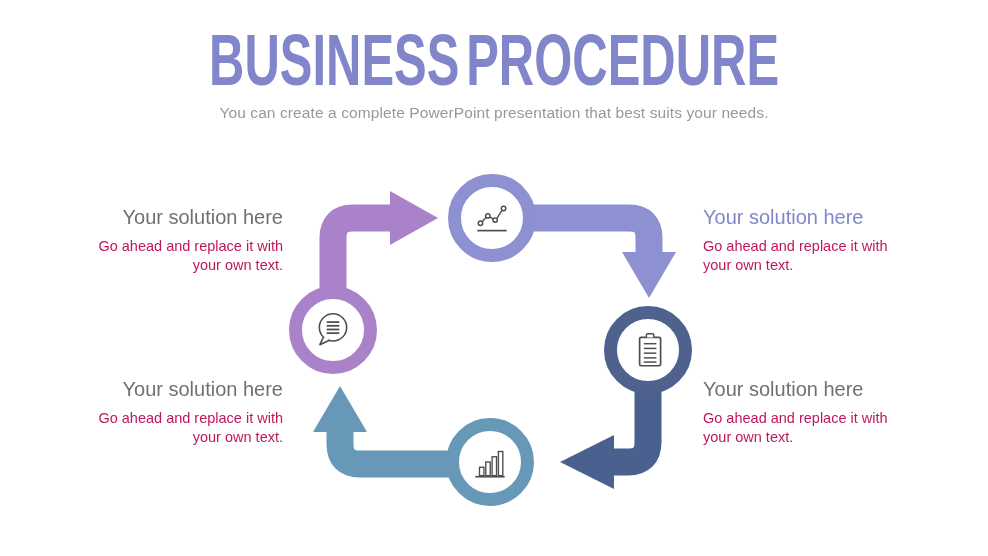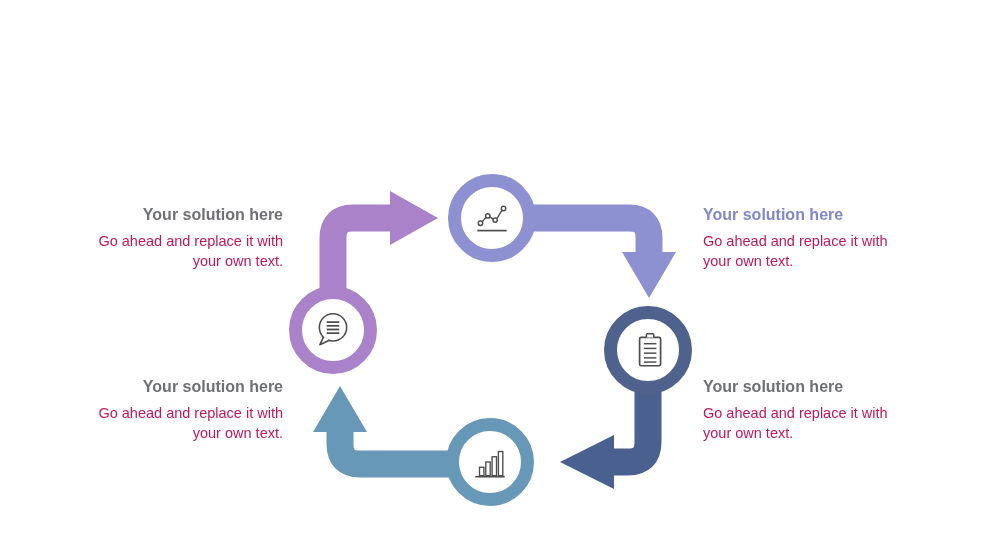--- a/index.html
+++ b/index.html
@@ -23,33 +23,37 @@
   .node{
     position:absolute;z-index:2;width:62px;height:62px;border-radius:50%;
     background:#ffffff;display:flex;align-items:center;justify-content:center;
   }
   .node.top   {left:448px;top:174px;border:13px solid #8D90D1;}
   .node.right {left:604px;top:306px;border:13px solid #4E628D;}
   .node.bottom{left:446px;top:418px;border:13px solid #6898B8;}
   .node.left  {left:289px;top:286px;border:13px solid #A982CA;}
   
   .sol{position:absolute;z-index:3;width:190px;}
-  .sol .heading{font-size:16px;font-weight:bold;color:#6F7073;line-height:1.15;}
+  .sol .heading{font-size:20px;font-weight:normal;color:#6F7073;line-height:1.15;}
   .sol.accent .heading{color:#8286CB;}
   .sol .body{margin-top:8px;font-size:14.5px;color:#be185d;line-height:1.34;}
   .sol.tl{right:705px;top:206px;text-align:right;}
   .sol.tr{left:703px;top:206px;text-align:left;}
   .sol.bl{right:705px;top:378px;text-align:right;}
   .sol.br{left:703px;top:378px;text-align:left;}
 </style>
 </head>
 <body>
 
 <div id="slide">
 
+  <div class="header">
+    <div class="title">BUSINESS PROCEDURE</div>
+    <div class="subtitle">You can create a complete PowerPoint presentation that best suits your needs.</div>
+  </div>
 
   <svg class="arrow-layer" width="988" height="556" viewBox="0 0 988 556">
 
     <g>
       <path d="M 500 218 L 629 218 Q 649 218 649 238 L 649 254" fill="none" stroke="#8D90D1" stroke-width="27"></path>
       <polygon points="622,252 676,252 649,298" fill="#8D90D1"></polygon>
     </g>
 
     <g>
       <path d="M 648 370 L 648 442 Q 648 462 628 462 L 612 462" fill="none" stroke="#4A6190" stroke-width="27"></path>

